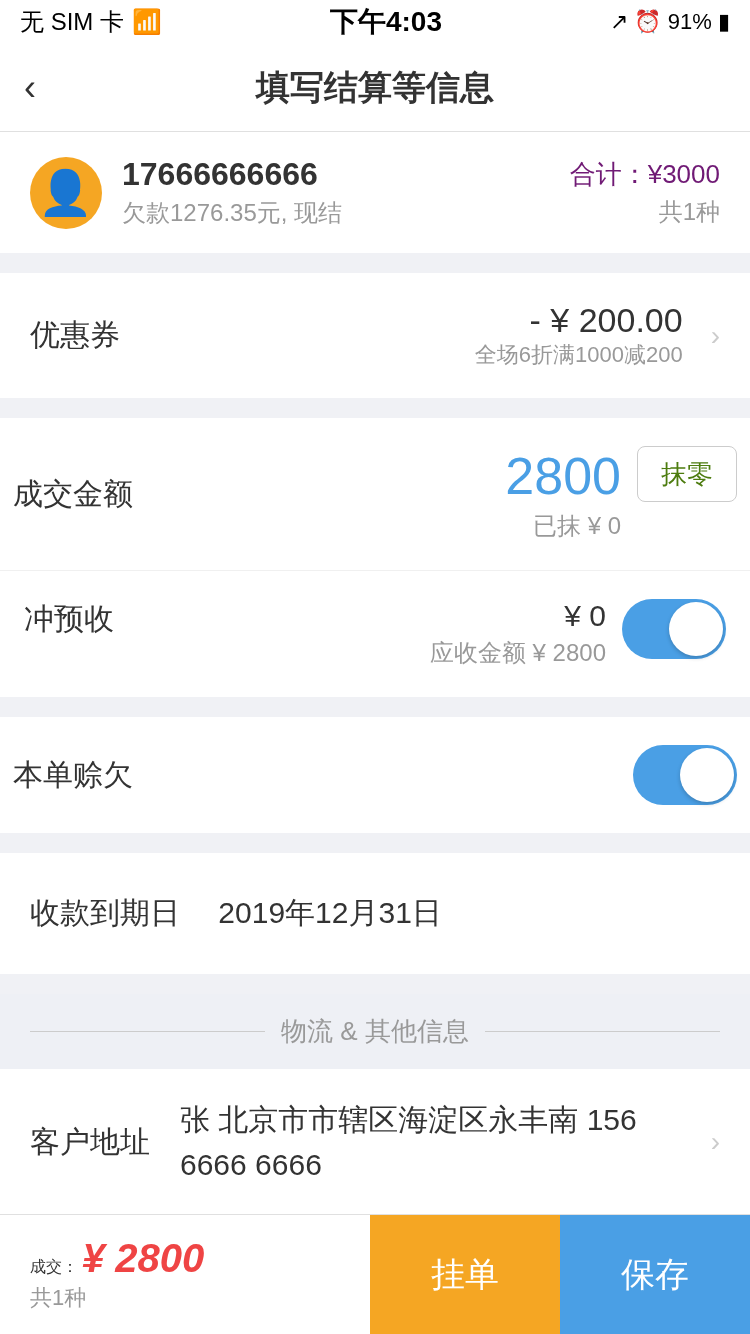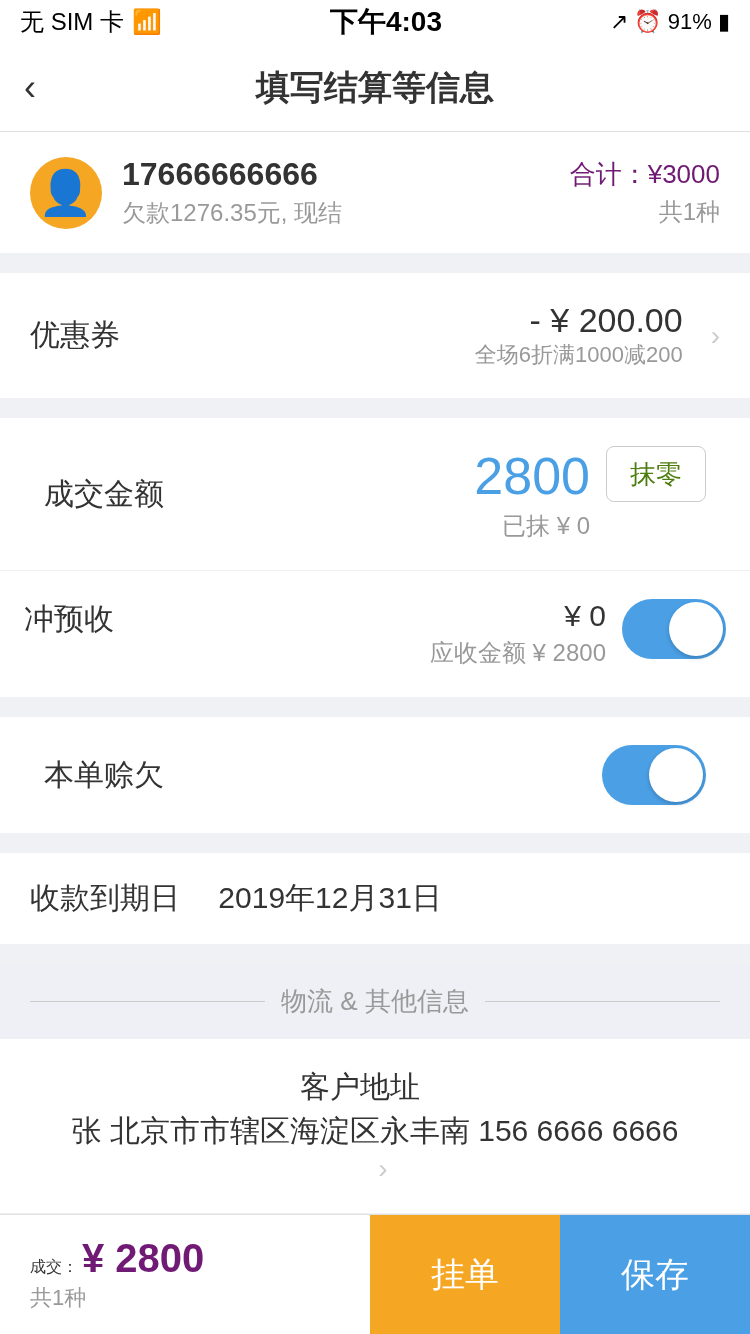--- a/index.html
+++ b/index.html
@@ -99,21 +99,21 @@
 
     
     .section {
       background: #fff;
       margin-bottom: 20px;
     }
     .row {
       display: flex;
       align-items: center;
       justify-content: space-between;
-      padding: 28px 44px;
+      padding: 28px 13px;
       border-bottom: 1px solid #f0f0f0;
     }
     .row:last-child { border-bottom: none; }
     .row-label { font-size: 30px; color: #333; }
     .row-right { display: flex; align-items: flex-start; gap: 16px; }
     .amount-main { font-size: 52px; color: #4a9fe5; font-weight: 500; }
     .amount-sub { font-size: 24px; color: #999; text-align: right; margin-top: 4px; }
     .round-btn {
       width: 100px; height: 56px;
       border: 1px solid #ccc;
@@ -148,21 +148,21 @@
       align-items: flex-start;
       justify-content: space-between;
       padding: 28px 24px;
     }
     .charge-main { font-size: 30px; color: #333; }
     .charge-sub { font-size: 24px; color: #999; margin-top: 4px; }
 
     
     .due-row {
       background: #fff;
-      padding: 25px 30px;
+      padding: 40px 30px;
       font-size: 30px;
       color: #333;
       margin-bottom: 20px;
     }
 
     
     .logistics-sep {
       background: #eef0f5;
       padding: 20px 30px;
       display: flex;
@@ -174,21 +174,20 @@
     .sep-text { font-size: 26px; color: #999; white-space: nowrap; }
 
     
     .address-row {
       background: #fff;
       padding: 28px 30px;
       display: flex;
       align-items: center;
       justify-content: space-between;
       margin-top: 0;
-      flex-direction: column;
     }
     .address-label { font-size: 30px; color: #333; flex-shrink: 0; margin-right: 30px; }
     .address-value { font-size: 30px; color: #333; flex: 1; line-height: 1.5; }
 
     
     .bottom-spacer { height: 200px; background: #eef0f5; }
 
     
     .bottom-bar {
       position: fixed;
@@ -318,19 +317,19 @@
   <div class="address-value">张 北京市市辖区海淀区永丰南 156 6666 6666</div>
   <span class="chevron" style="margin-left:16px;">›</span>
 </div>
 
 <div class="bottom-spacer"></div>
 
 <div class="bottom-bar">
   <div class="bottom-summary">
     <div style="display:flex;align-items:baseline;gap:4px;">
       <span style="font-size:16px;color:#333;">成交：</span>
-      <span style="font-size:40px;font-weight:600;color:#701a75;">¥ 2800</span>
+      <span style="font-size:40px;font-weight:600;color:#ef4444;font-style:italic;">¥ 2800</span>
     </div>
     <div style="font-size:22px;color:#999;margin-top:2px;">共1种</div>
   </div>
   <div class="bottom-btn btn-hold">挂单</div>
   <div class="bottom-btn btn-save">保存</div>
 </div>
 
 </body></html>

